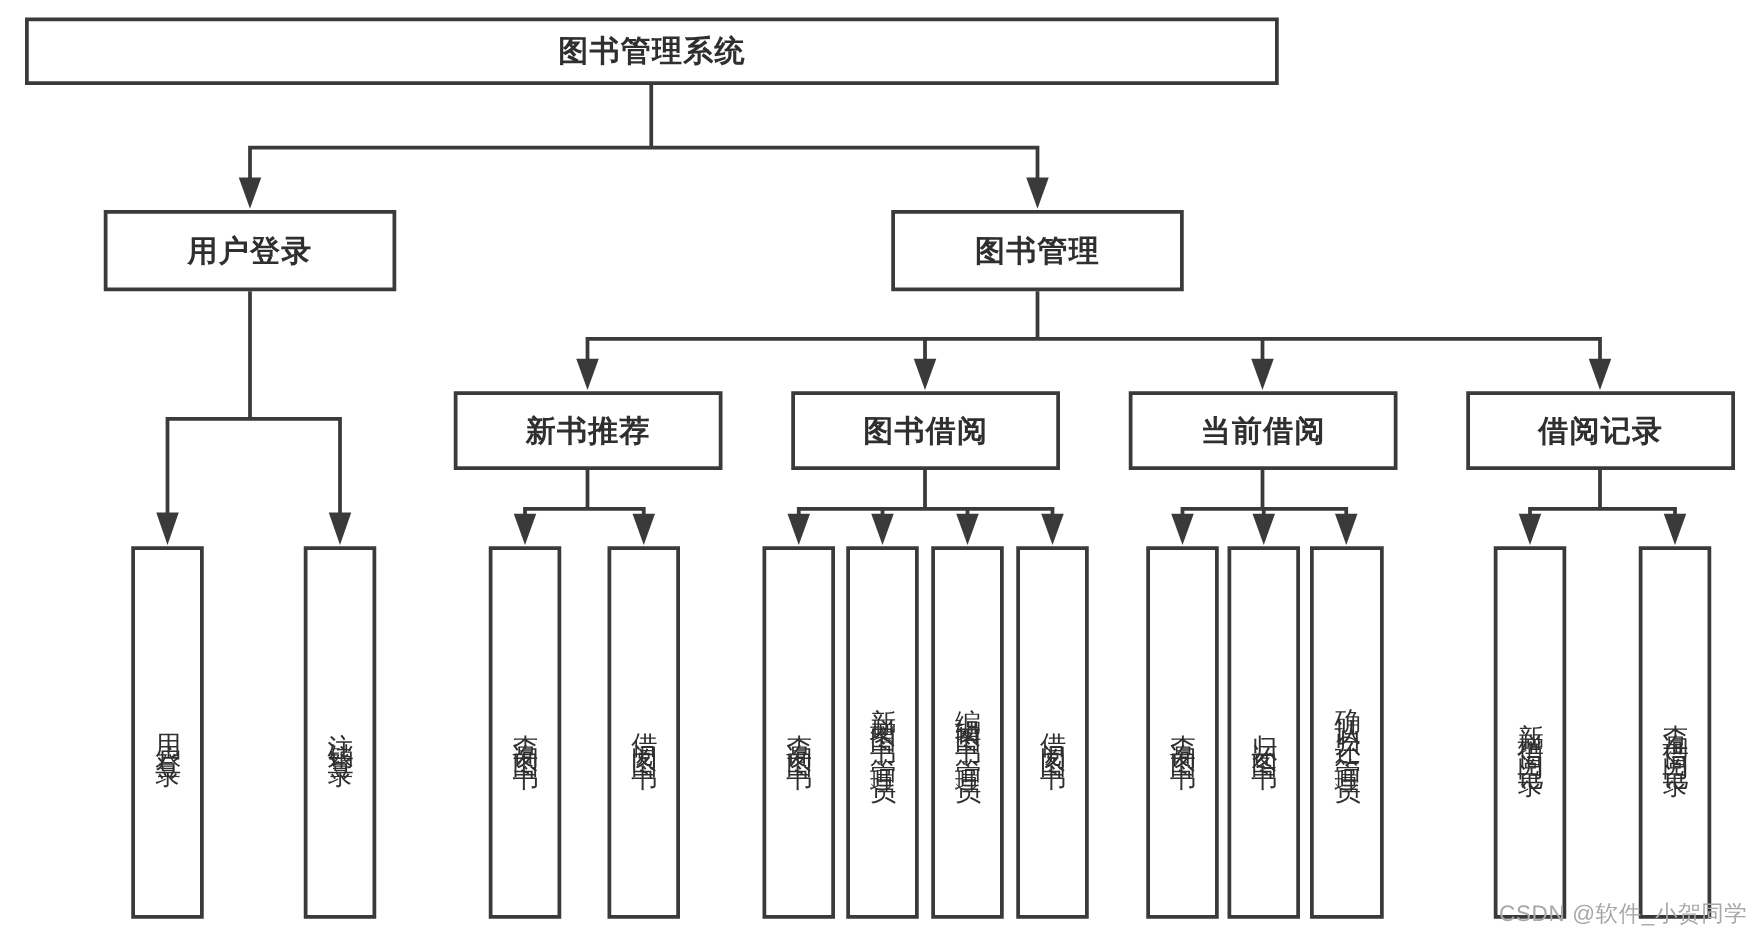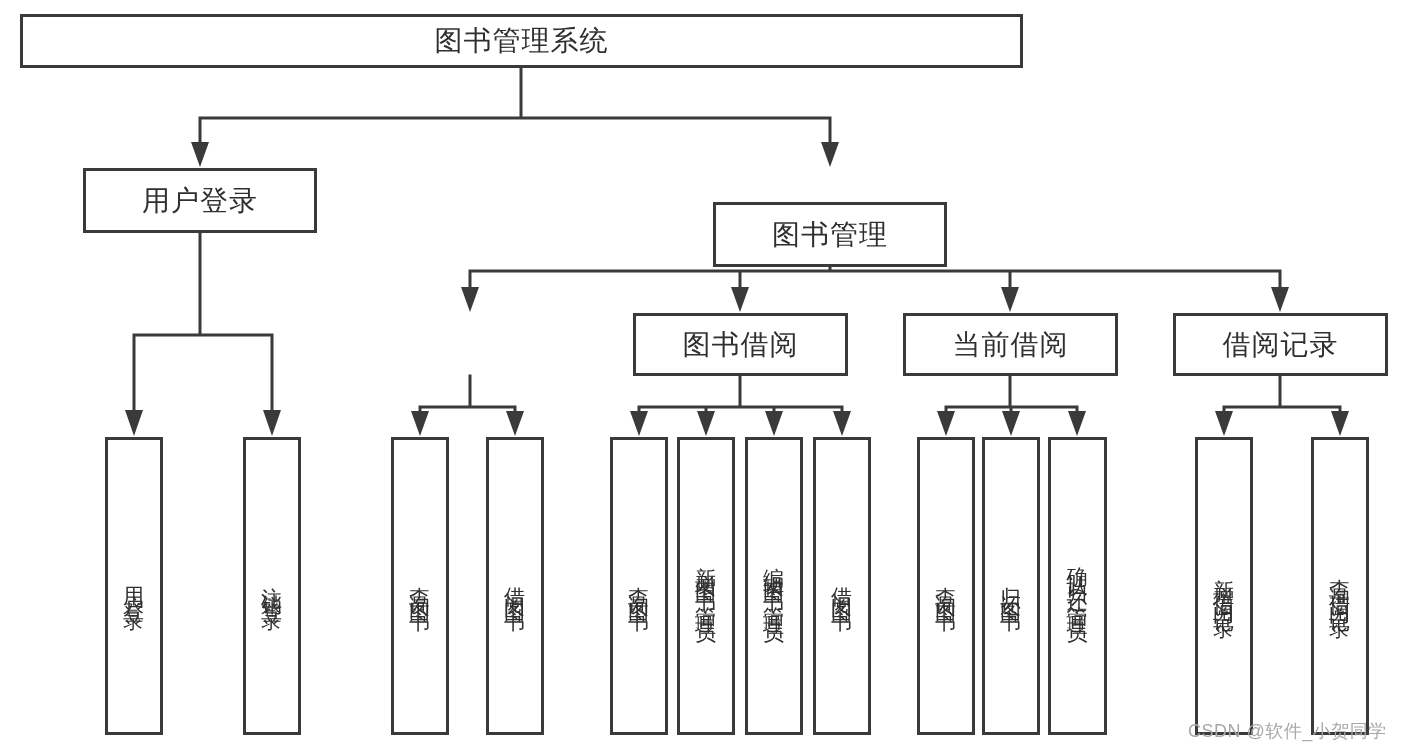--- a/index.html
+++ b/index.html
@@ -28,36 +28,38 @@
     border: 3px solid #3a3a3a;
     display: flex;
     align-items: center;
     justify-content: center;
   }
   .lbl {
     color: #2f2f2f;
     white-space: nowrap;
   }
   .h .lbl {
-    font-size: 28px;
+    font-size: 24px;
     letter-spacing: 1px;
+    font-weight: bold;
   }
   .v .lbl {
     writing-mode: vertical-rl;
     font-size: 21px;
     letter-spacing: 8px;
     line-height: 1;
   }
   .watermark {
     position: absolute;
     left: 1188px;
     top: 719px;
     width: 210px;
     font-size: 18px;
     color: #a8a8a8;
+    text-align: right;
     z-index: 5;
     letter-spacing: 0.5px;
   }
 </style>
 </head>
 <body>
 
 <div class="canvas">
 
   <svg class="connectors" width="1405" height="747" viewBox="0 0 1405 747">
@@ -107,24 +109,27 @@
     </g>
   </svg>
 
   <div class="box h" style="left:20px; top:14px; width:1003px; height:54px;">
     <span class="lbl">图书管理系统</span>
   </div>
 
   <div class="box h" style="left:83px; top:168px; width:234px; height:65px;">
     <span class="lbl">用户登录</span>
   </div>
-  <div class="box h" style="left:713px; top:168px; width:234px; height:65px;margin-top:34px;">
+  <div class="box h" style="left:713px; top:168px; width:234px; height:65px;">
     <span class="lbl">图书管理</span>
   </div>
 
+  <div class="box h" style="left:363px; top:313px; width:215px; height:63px;">
+    <span class="lbl">新书推荐</span>
+  </div>
   <div class="box h" style="left:903px; top:313px; width:215px; height:63px;">
     <span class="lbl">当前借阅</span>
   </div>
   <div class="box h" style="left:633px; top:313px; width:215px; height:63px;">
     <span class="lbl">图书借阅</span>
   </div>
   <div class="box h" style="left:1173px; top:313px; width:215px; height:63px;">
     <span class="lbl">借阅记录</span>
   </div>
 

